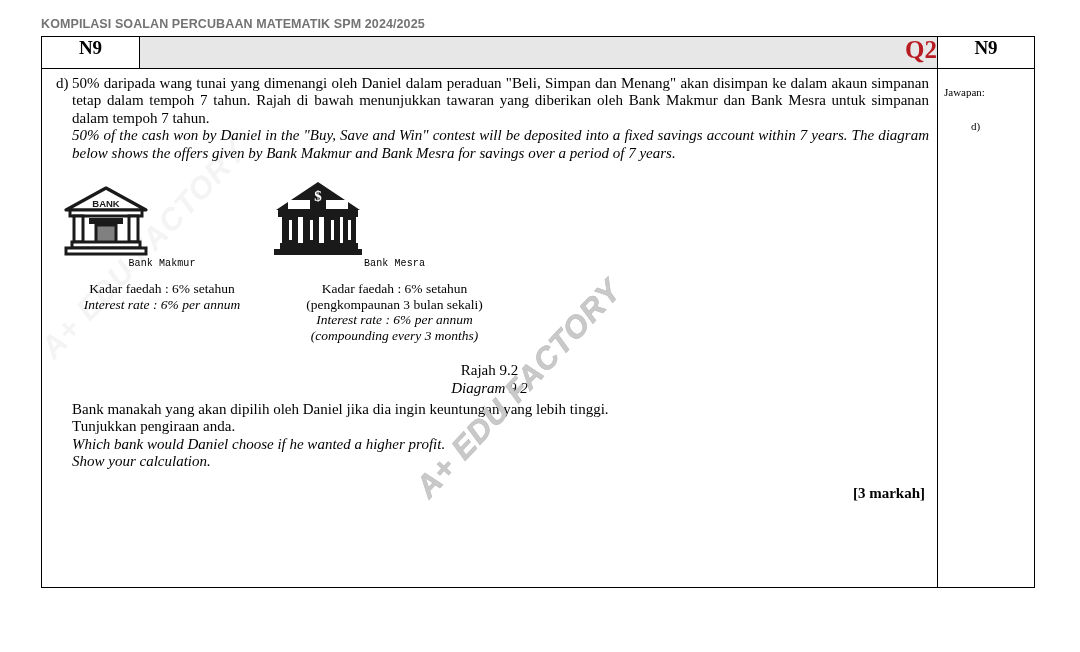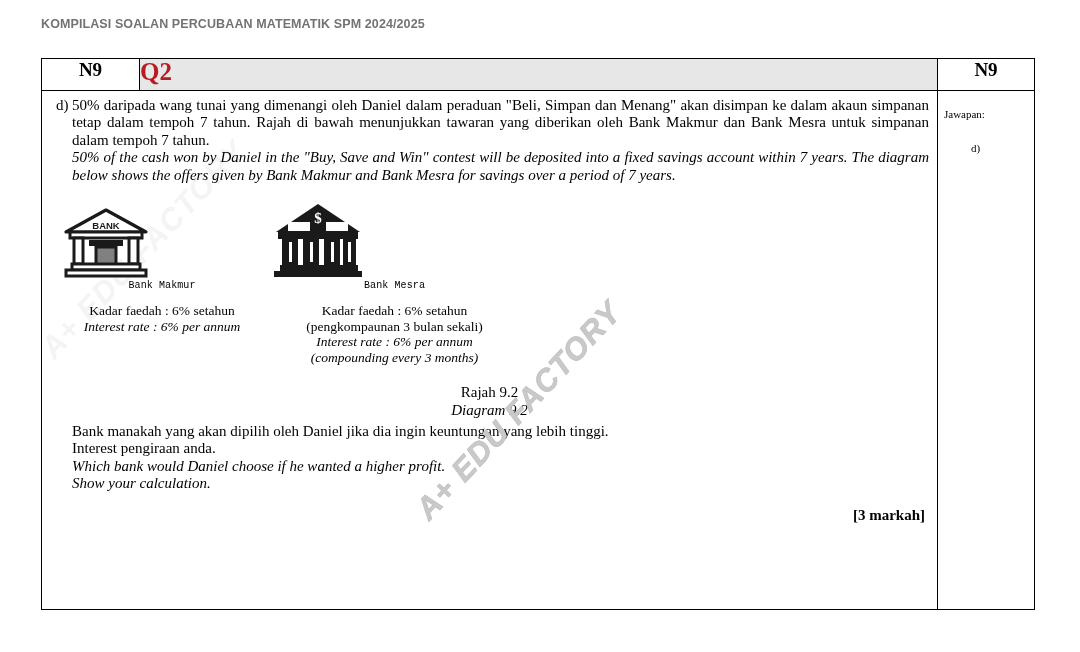--- a/index.html
+++ b/index.html
@@ -31,21 +31,21 @@
     font-size: 12.5px;
     letter-spacing: 0.1px;
     color: #737373;
     white-space: nowrap;
   }
 
   
   .qtable {
     position: absolute;
     left: 41px;
-    top: 58px;
+    top: 36px;
     width: 990px;
     border-collapse: collapse;
     table-layout: fixed;
   }
   .qtable td {
     border: 1.4px solid #000;
     vertical-align: top;
     padding: 0;
   }
 
@@ -53,21 +53,21 @@
   .hdr-left {
     width: 97px;
     height: 31px;
     text-align: center;
     vertical-align: middle;
     background: #ffffff;
   }
   .hdr-mid {
     width: 797px;
     background: #e7e7e7;
-    text-align: left;
+    text-align: right;
     vertical-align: middle;
   }
   .hdr-right {
     width: 96px;
     text-align: center;
     vertical-align: middle;
     background: #ffffff;
   }
   .hdr-code {
     font-family: "Liberation Serif", serif;
@@ -336,21 +336,21 @@
             </div>
 
             <div class="fig-caption">
               <div>Rajah 9.2</div>
               <div class="it">Diagram 9.2</div>
             </div>
           </div>
 
           <div class="closing">
             <p class="bm">Bank manakah yang akan dipilih oleh Daniel jika dia ingin keuntungan yang lebih tinggi.</p>
-            <p class="bm lastline-noj">Interest pengiraan anda.</p>
+            <p class="bm lastline-noj">Tunjukkan pengiraan anda.</p>
             <p class="en lastline-noj">Which bank would Daniel choose if he wanted a higher profit.</p>
             <p class="en lastline-noj">Show your calculation.</p>
           </div>
 
           <div class="marks">[3 markah]</div>
 
           <div class="watermark">A+ EDU FACTORY</div>
         </div>
       </td>
 

